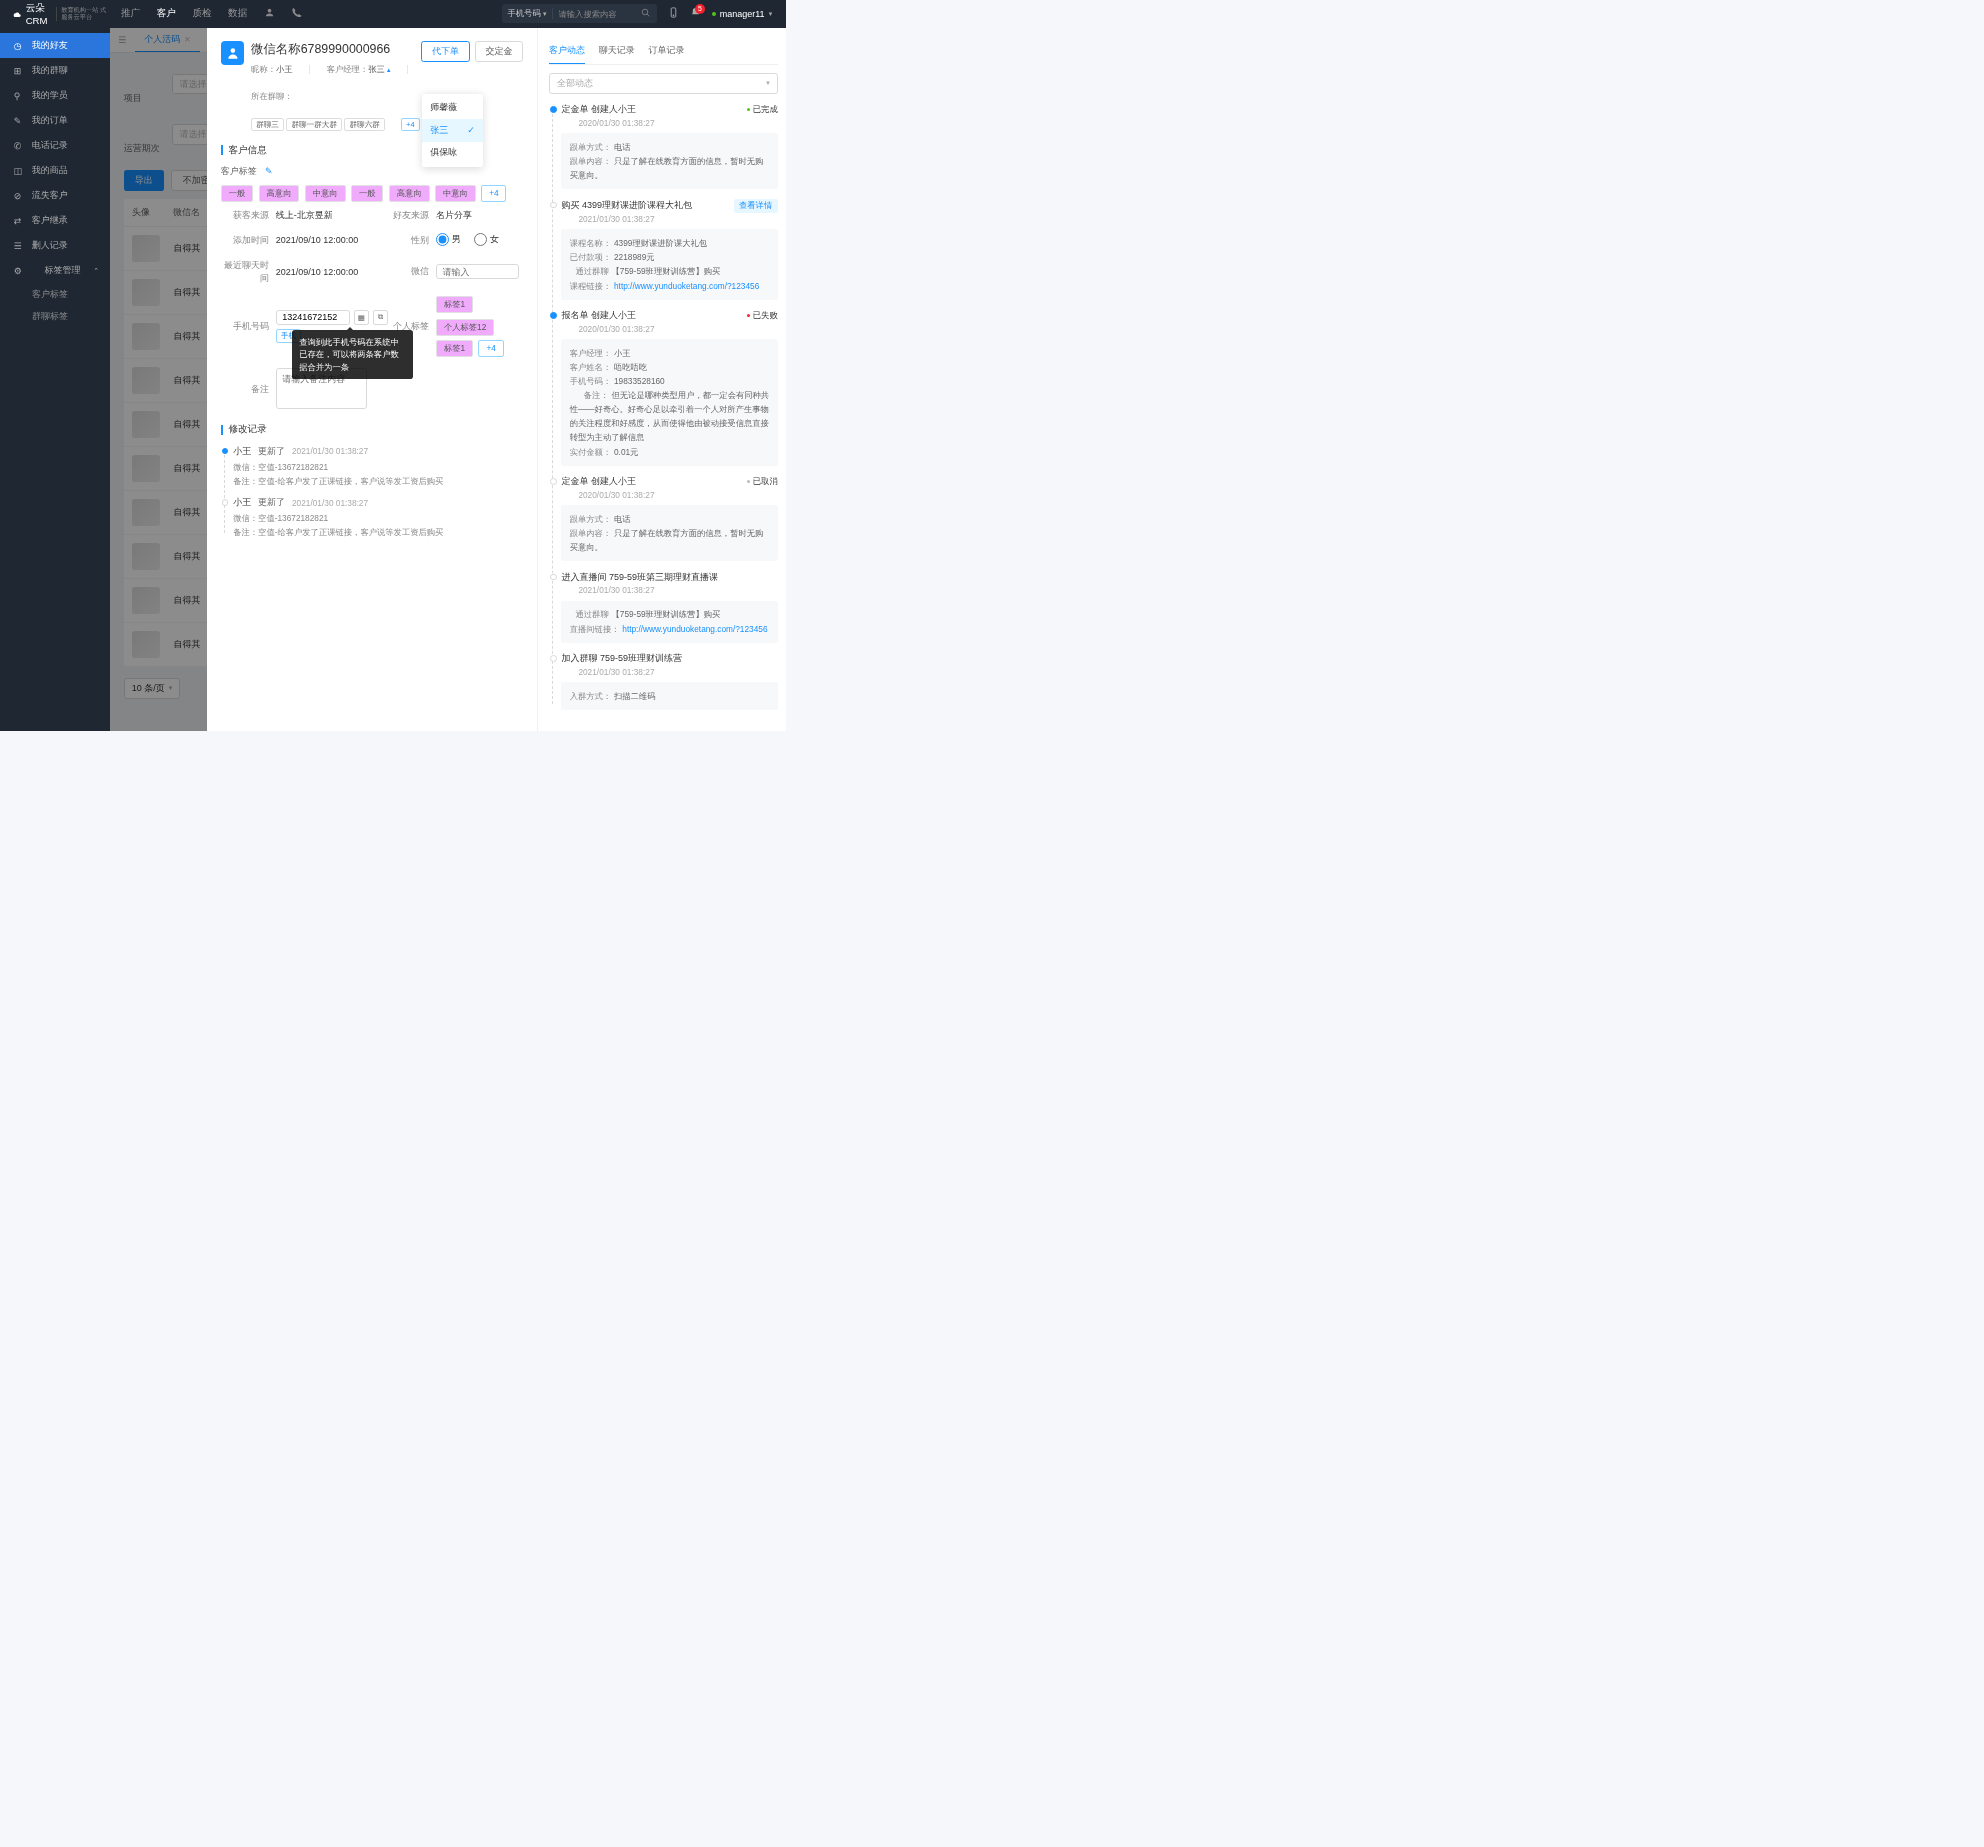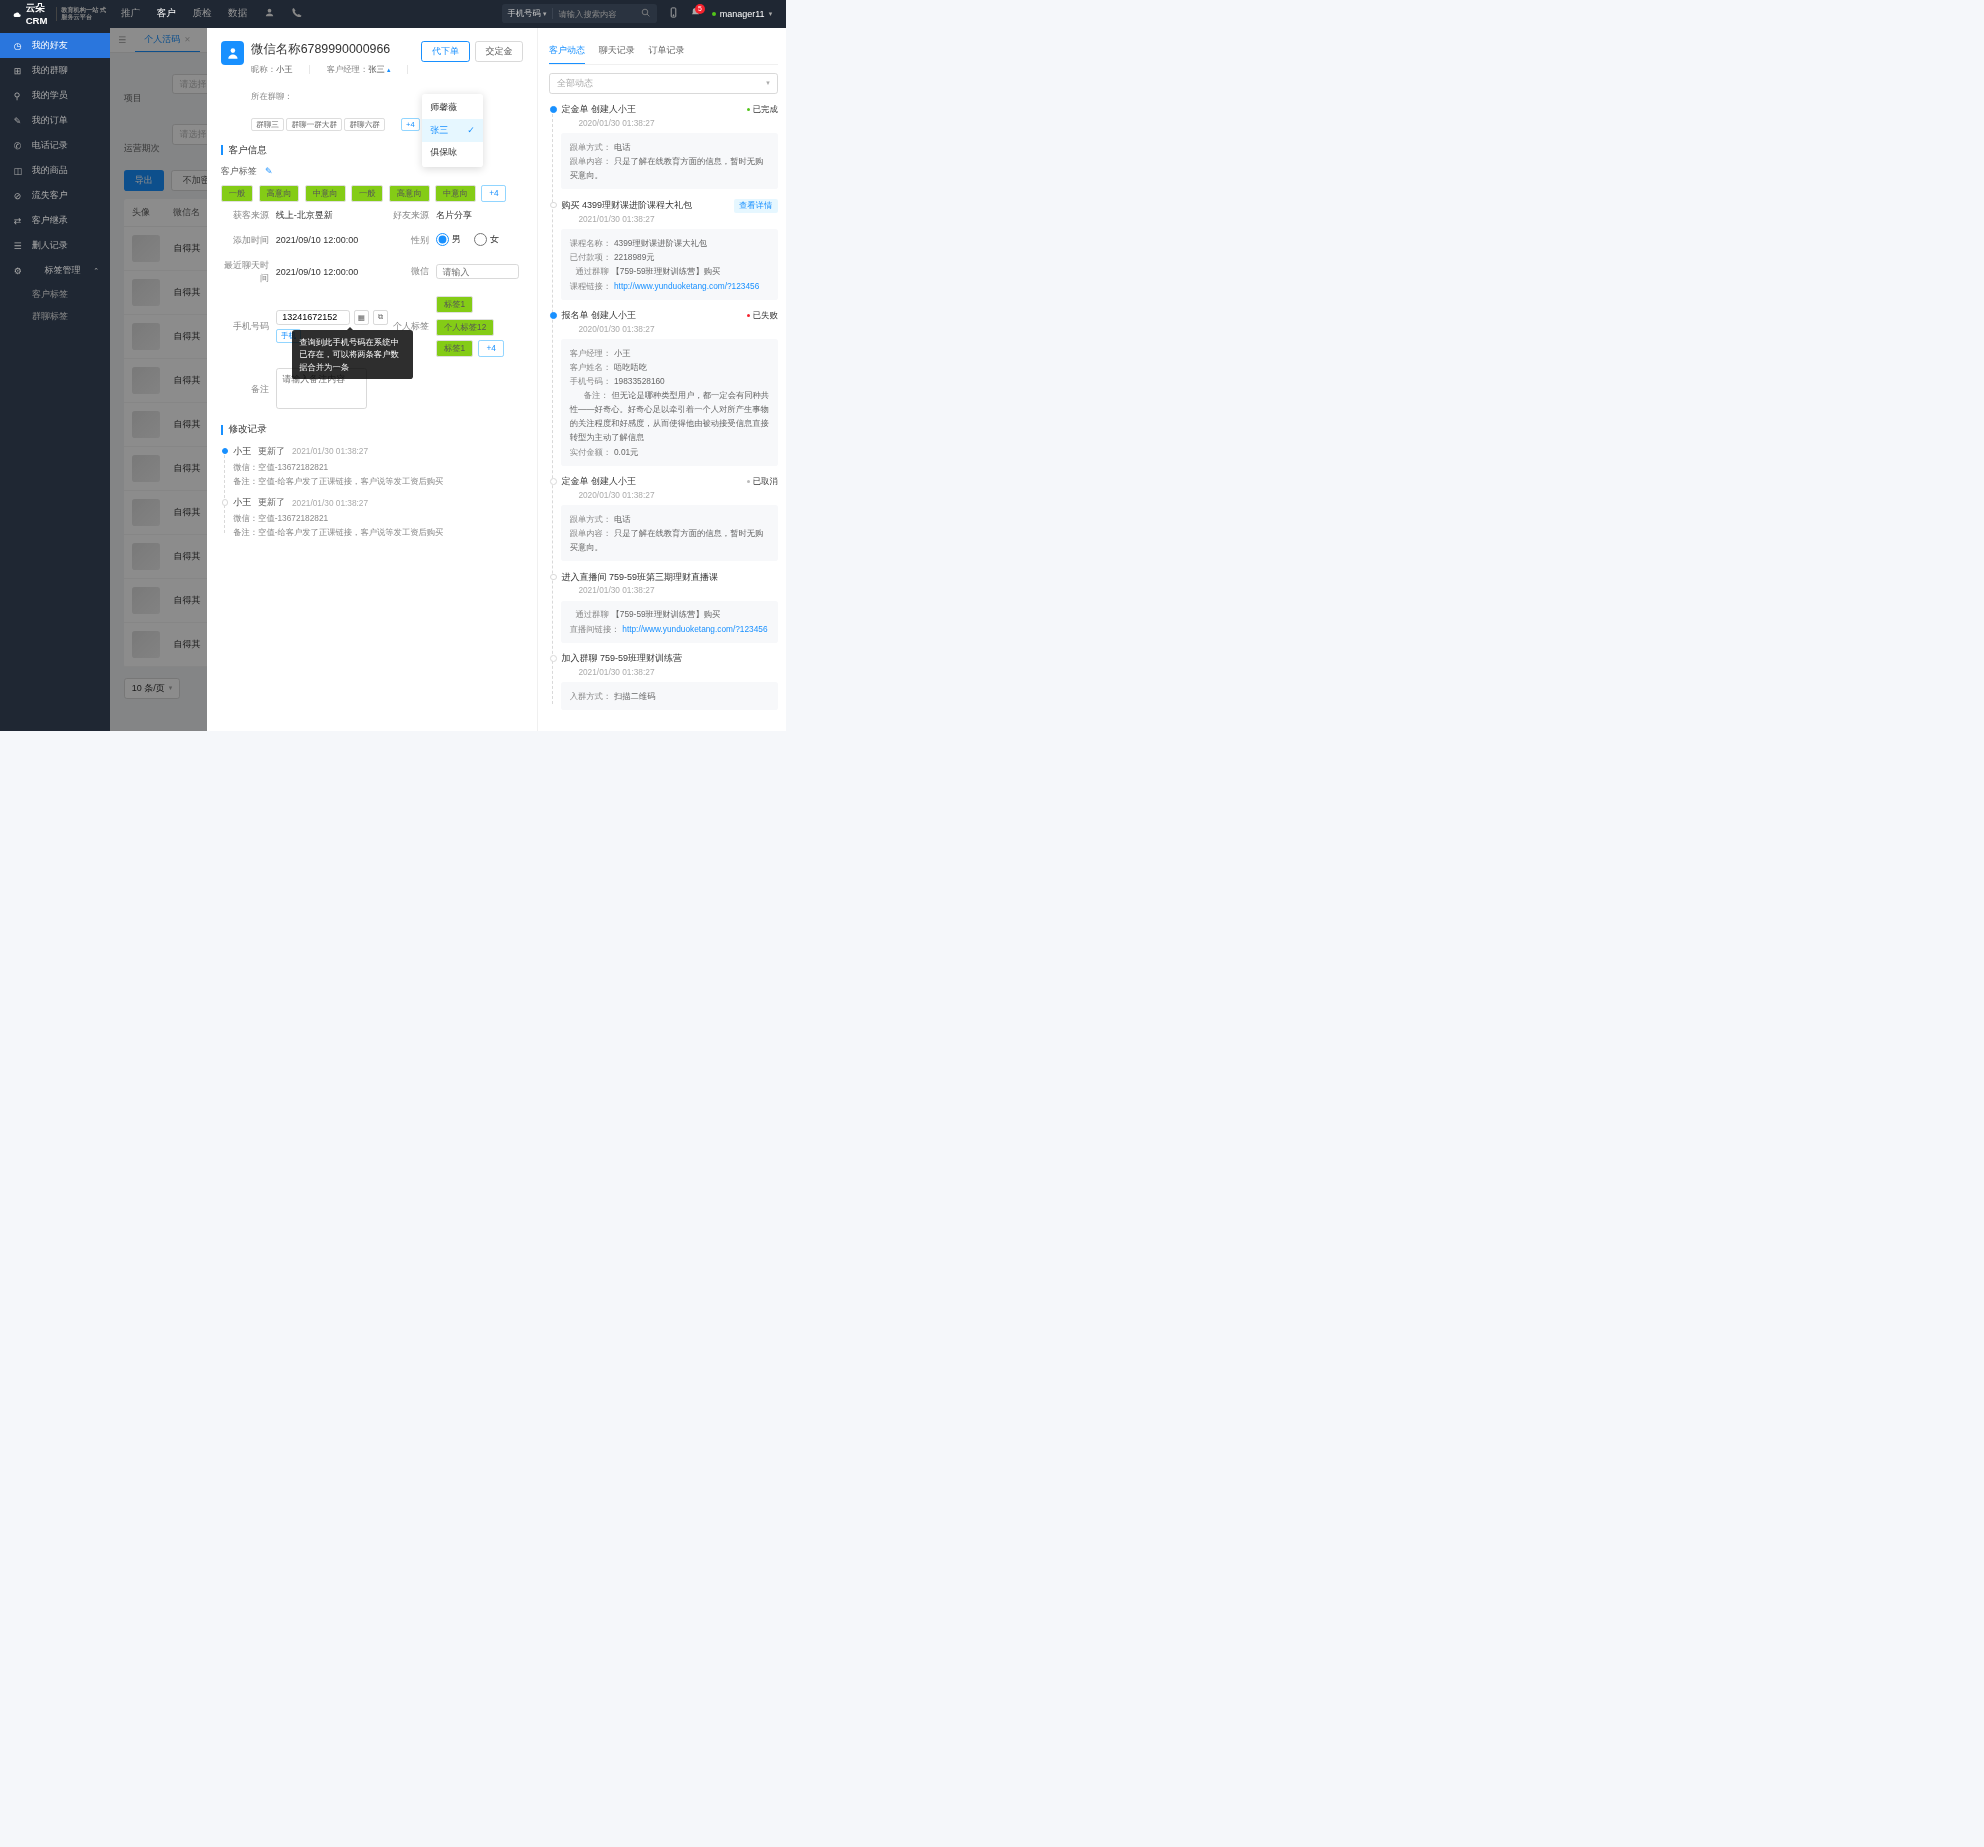--- a/index.html
+++ b/index.html
@@ -1,19 +1,19 @@
 <!DOCTYPE html>
 <html style="font-size:11px"><head>
 <meta charset="utf-8">
 <style>
 * { margin:0; padding:0; box-sizing:border-box; font-family:-apple-system,BlinkMacSystemFont,"PingFang SC","Microsoft YaHei",sans-serif; }
 body { background:#f5f7fa; font-size:9px; color:#333; overflow:hidden; }
 .app { width:786px; height:731px; position:relative; }
 .topbar { height:27.6px; background:#1f2733; display:flex; align-items:center; color:#ccc; position:relative; z-index:1; }
-.logo { width:110px; display:flex; align-items:center; padding-left:11px; color:#fff; font-size:9.6px; font-weight:700; }
+.logo { width:110px; display:flex; align-items:center; padding-left:11px; color:#fff; font-size:9.6px; font-weight:400; }
 .logo-icon { width:16.5px; height:16.5px; margin-right:4.1px; }
 .topnav { display:flex; gap:16.5px; padding-left:11px; }
 .topnav-item { color:#fff; cursor:pointer; font-size:9.6px; }
 .topnav-item.active { color:#fff; font-weight:500; }
 .topnav-item.inactive { color:#999; }
 .top-right { margin-left:auto; display:flex; align-items:center; gap:11px; padding-right:13.8px; }
 .search-grp { display:flex; align-items:center; background:#2a3340; border-radius:2.8px; height:19.3px; }
 .search-sel { background:transparent; border:none; color:#ccc; padding:0 5.5px; font-size:8.3px; cursor:pointer; border-right:0.7px solid #3a4350; }
 .search-inp { background:transparent; border:none; color:#ccc; padding:0 5.5px; font-size:8.3px; width:83px; outline:none; }
 .search-inp::placeholder { color:#888; }
@@ -71,21 +71,21 @@
 .btn-outline { height:20.7px; padding:0 9.6px; border-radius:2.8px; background:#fff; cursor:pointer; font-size:9px; display:inline-flex; align-items:center; }
 .btn-outline.blue { color:#1890ff; border:0.7px solid #1890ff; }
 .btn-outline.plain { color:#555; border:0.7px solid #d9d9d9; }
 
 .section { margin-top:12.4px; }
 .sec-title { display:flex; align-items:center; font-size:9.6px; font-weight:500; margin-bottom:8.3px; }
 .sec-bar { width:2.1px; height:9.6px; background:#1890ff; margin-right:5.5px; }
 .tag-row { display:flex; align-items:center; gap:5.5px; flex-wrap:wrap; margin-bottom:6.9px; }
 .tag-label { color:#666; font-size:9px; margin-right:2.8px; }
 .tag-edit { color:#1890ff; cursor:pointer; }
-.tag { display:inline-block; border:0.7px solid #e0e0e0; border-radius:2.1px; padding:2.1px 6.9px; font-size:8.3px; color:#555; background:#84cc16; }
+.tag { display:inline-block; border:0.7px solid #e0e0e0; border-radius:2.1px; padding:2.1px 6.9px; font-size:8.3px; color:#555; background:#f0abfc; }
 .tag.blue { color:#1890ff; border-color:#91d5ff; background:#fff; }
 
 .info-grid { display:grid; grid-template-columns:55px 1fr 48px 1fr; row-gap:11px; align-items:center; font-size:9px; margin-top:4.1px; }
 .info-grid .lbl { color:#888; text-align:right; padding-right:6.9px; }
 .info-grid .val { color:#333; }
 .radio { display:inline-flex; align-items:center; gap:2.8px; margin-right:11px; }
 .radio input { accent-color:#1890ff; }
 .input { height:15px; border:0.7px solid #d9d9d9; border-radius:2.8px; padding:0 5.5px; width:83px; font-size:9px; outline:none; }
 .input-grp { display:flex; align-items:center; gap:4.1px; position:relative; }
 .icon-btn { width:15px; height:15px; border:0.7px solid #d9d9d9; border-radius:2.1px; display:inline-flex; align-items:center; justify-content:center; color:#666; cursor:pointer; font-size:7.6px; }

